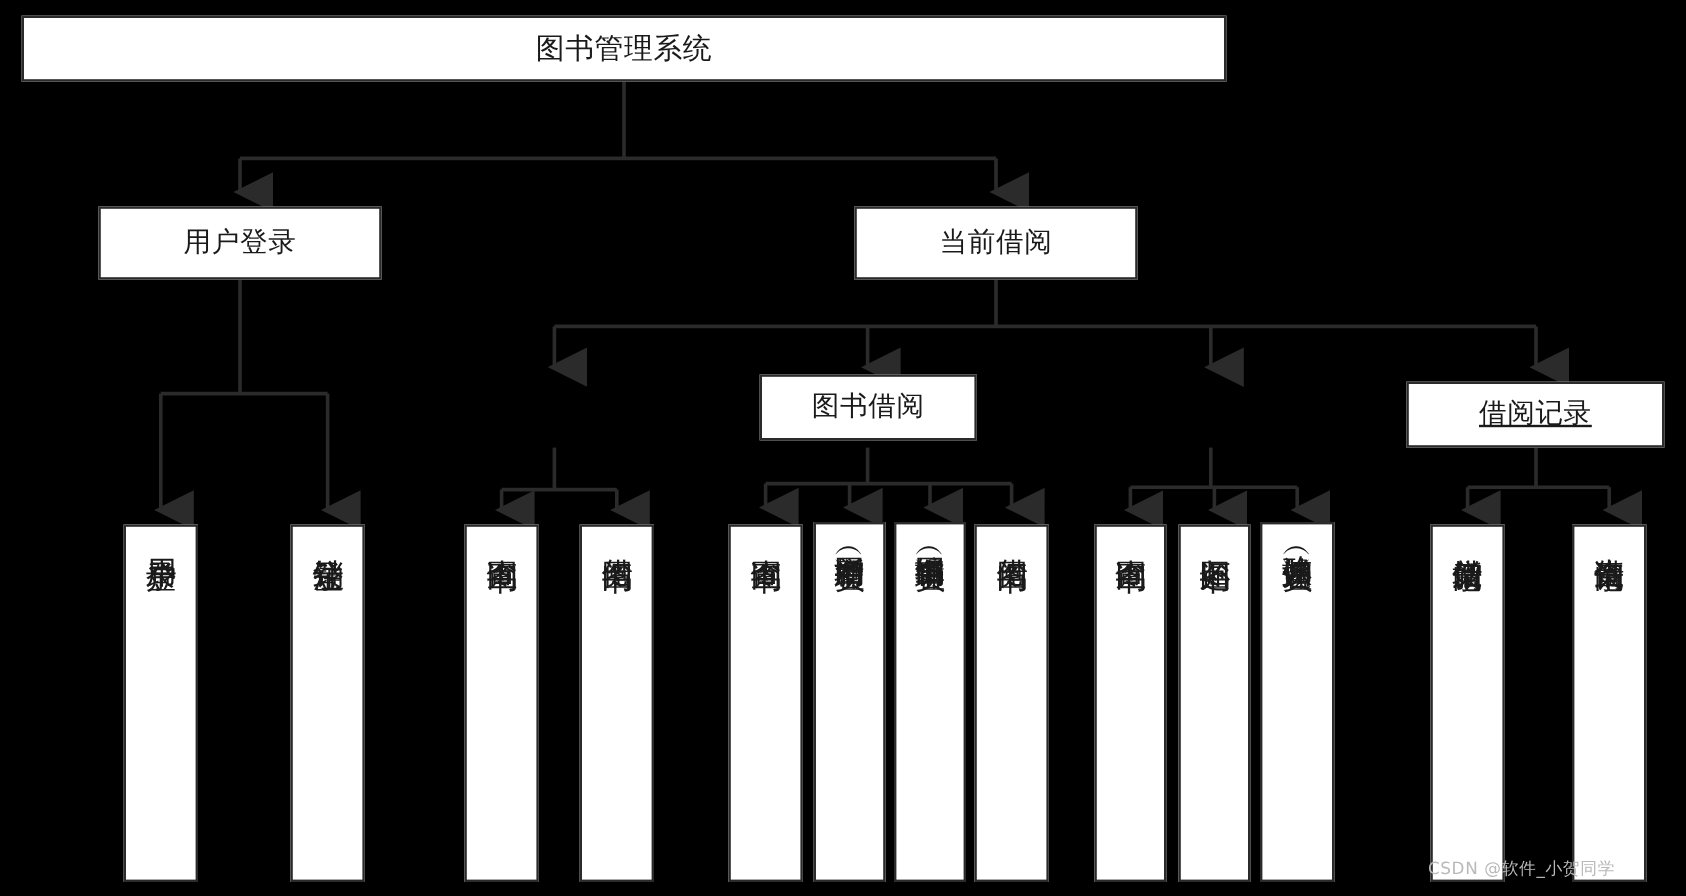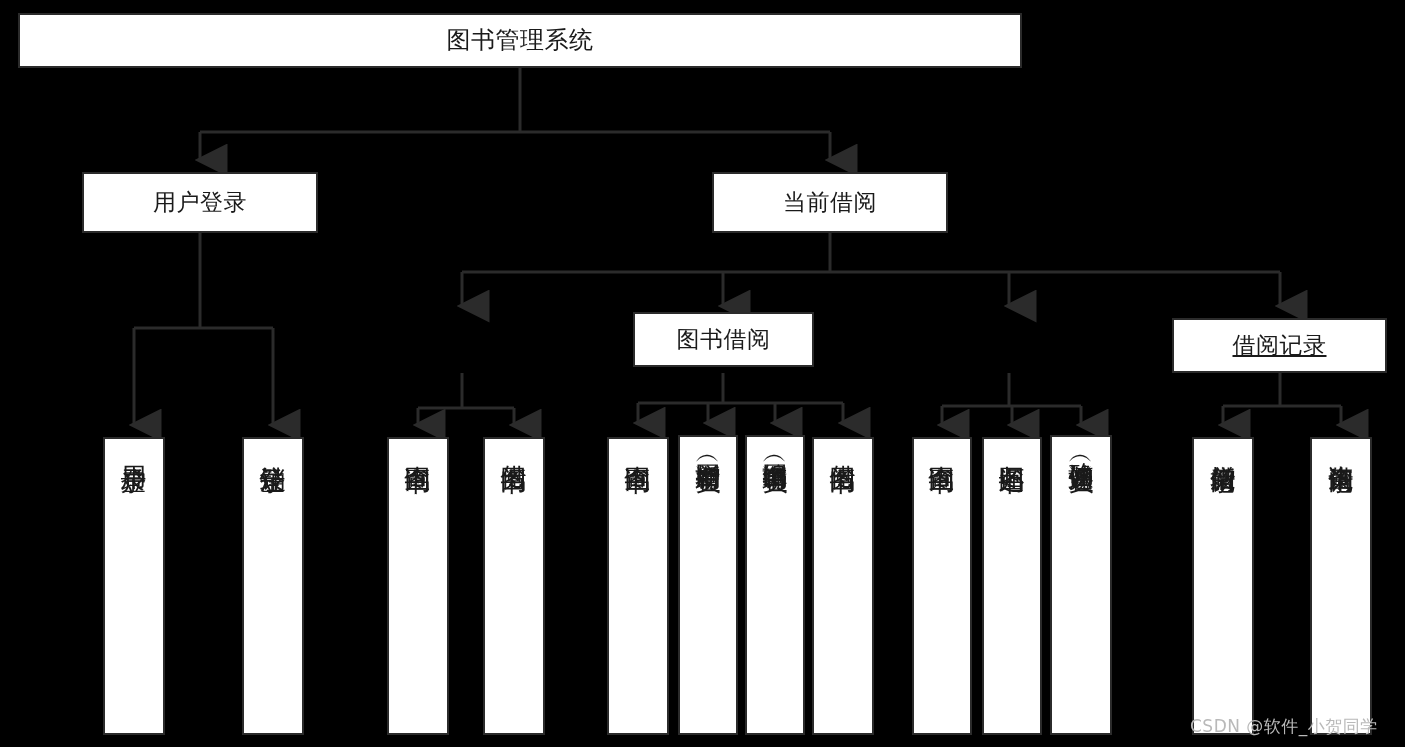--- a/index.html
+++ b/index.html
@@ -61,21 +61,21 @@
     font-size: 26px;
     line-height: 1.08;
     letter-spacing: 1px;
     white-space: nowrap;
   }
   .node.v.tall .label {
     font-size: 25px;
   }
   .watermark {
     position: absolute;
-    font-size: 17px;
+    font-size: 14px;
     color: #b9b9b9;
     white-space: nowrap;
     z-index: 3;
     letter-spacing: 0.5px;
   }
 </style>
 </head>
 <body>
 
 <div id="canvas">

